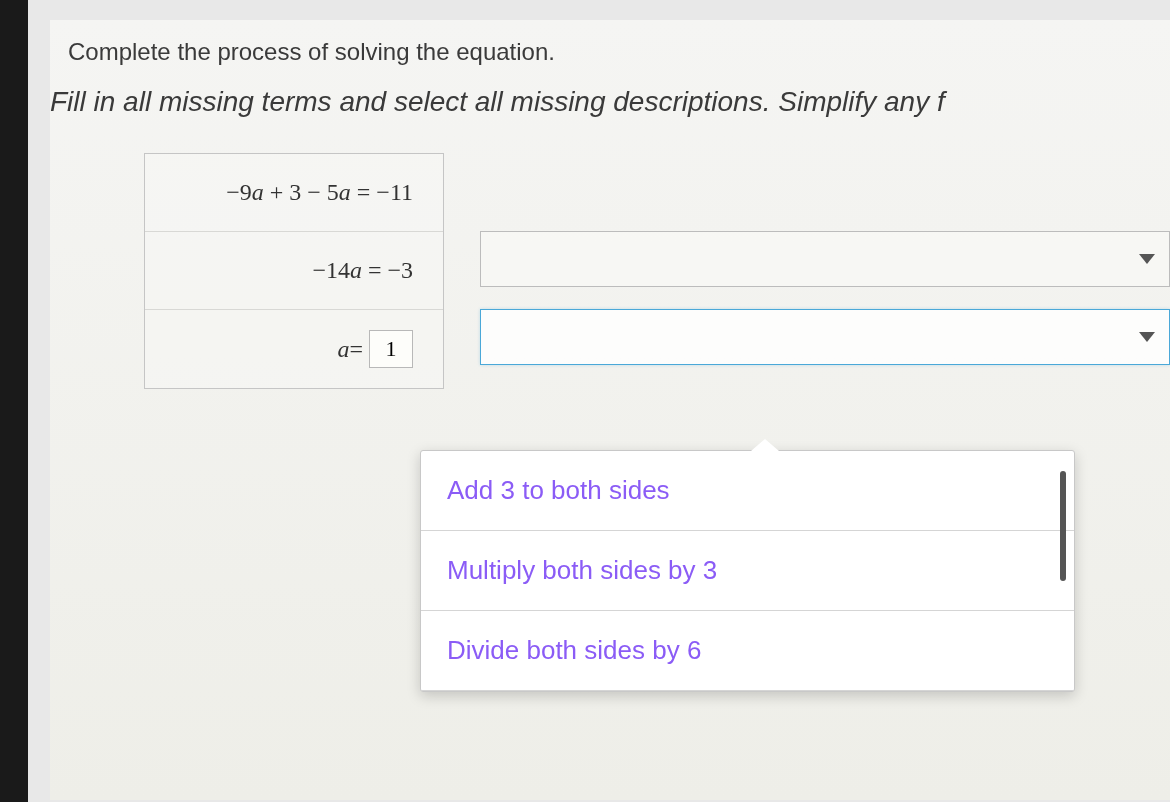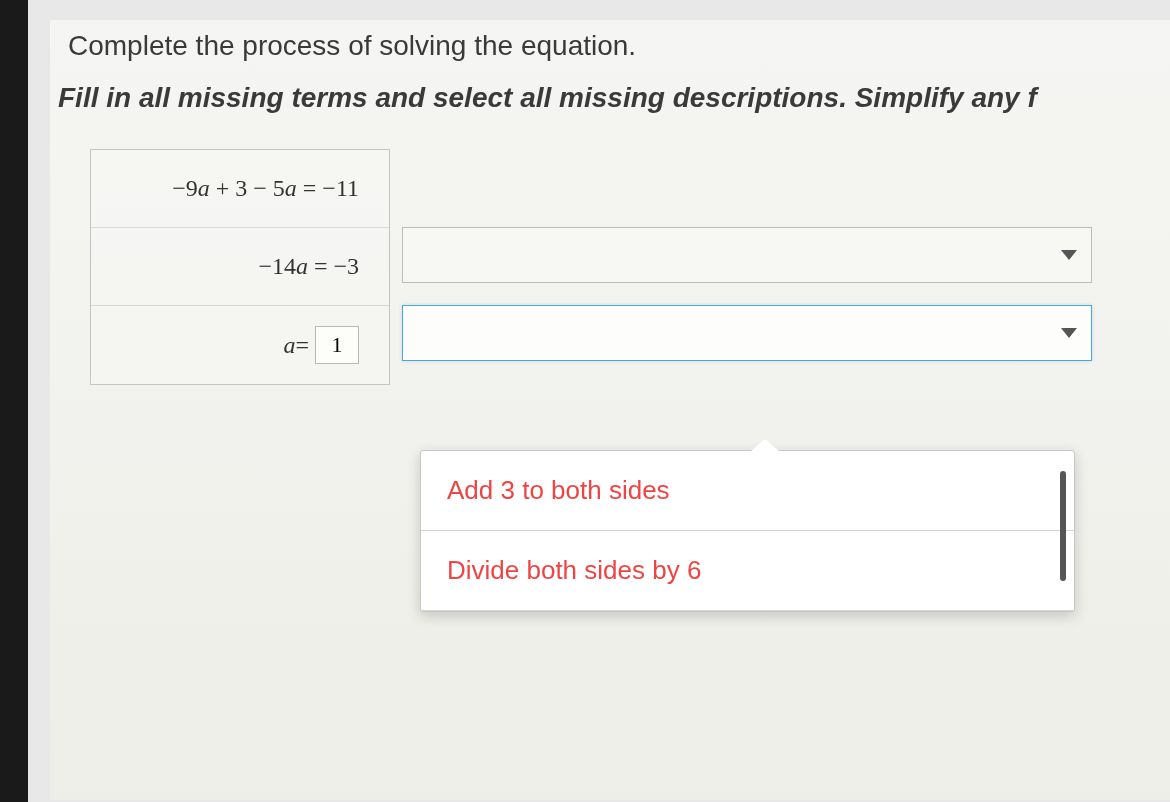--- a/index.html
+++ b/index.html
@@ -16,37 +16,37 @@
     overflow: hidden;
     padding: 20px 0 0 50px;
   }
   .content {
     background: linear-gradient(to bottom, #f5f5f3, #eeeee8);
     width: 1120px;
     min-height: 780px;
     padding: 10px 0 0 0;
   }
   .instruction-1 {
-    font-size: 28px;
+    font-size: 24px;
     color: #3a3a3a;
-    margin: 0 0 20px 18px;
+    margin: 8px 0 20px 18px;
   }
   .instruction-2 {
     font-size: 28px;
     color: #3a3a3a;
     font-style: italic;
-    margin: 0 0 35px 8px;
+    margin: 0 0 35px 0;
     white-space: nowrap;
-    font-weight: bold;
   }
   .work-area {
     display: flex;
     margin-left: 40px;
-    gap: 12px;
+    gap: 36px;
     align-items: flex-start;
+    justify-content: flex-end;
   }
   .equation-column {
     border: 1px solid #c5c5c5;
     background: rgba(248, 248, 245, 0.5);
     width: 300px;
   }
   .equation-row {
     height: 78px;
     display: flex;
     align-items: center;
@@ -117,21 +117,21 @@
     left: 330px;
     width: 0;
     height: 0;
     border-left: 14px solid transparent;
     border-right: 14px solid transparent;
     border-bottom: 12px solid #fff;
   }
   .dropdown-option {
     padding: 24px 26px;
     font-size: 26px;
-    color: #ef4444;
+    color: #8b5cf6;
     border-bottom: 1px solid #d5d5d5;
     cursor: pointer;
   }
   .dropdown-option:last-child {
     border-bottom: none;
   }
   .dropdown-scrollbar {
     position: absolute;
     right: 8px;
     top: 20px;
@@ -188,15 +188,16 @@
       </div>
       <div class="select-box active">
         <div class="caret"></div>
       </div>
     </div>
   </div>
 </div>
 
 <div class="dropdown-panel">
   <div class="dropdown-option">Add 3 to both sides</div>
+  <div class="dropdown-option">Multiply both sides by 3</div>
   <div class="dropdown-option">Divide both sides by 6</div>
   <div class="dropdown-scrollbar"></div>
 </div>
 
 </body></html>

